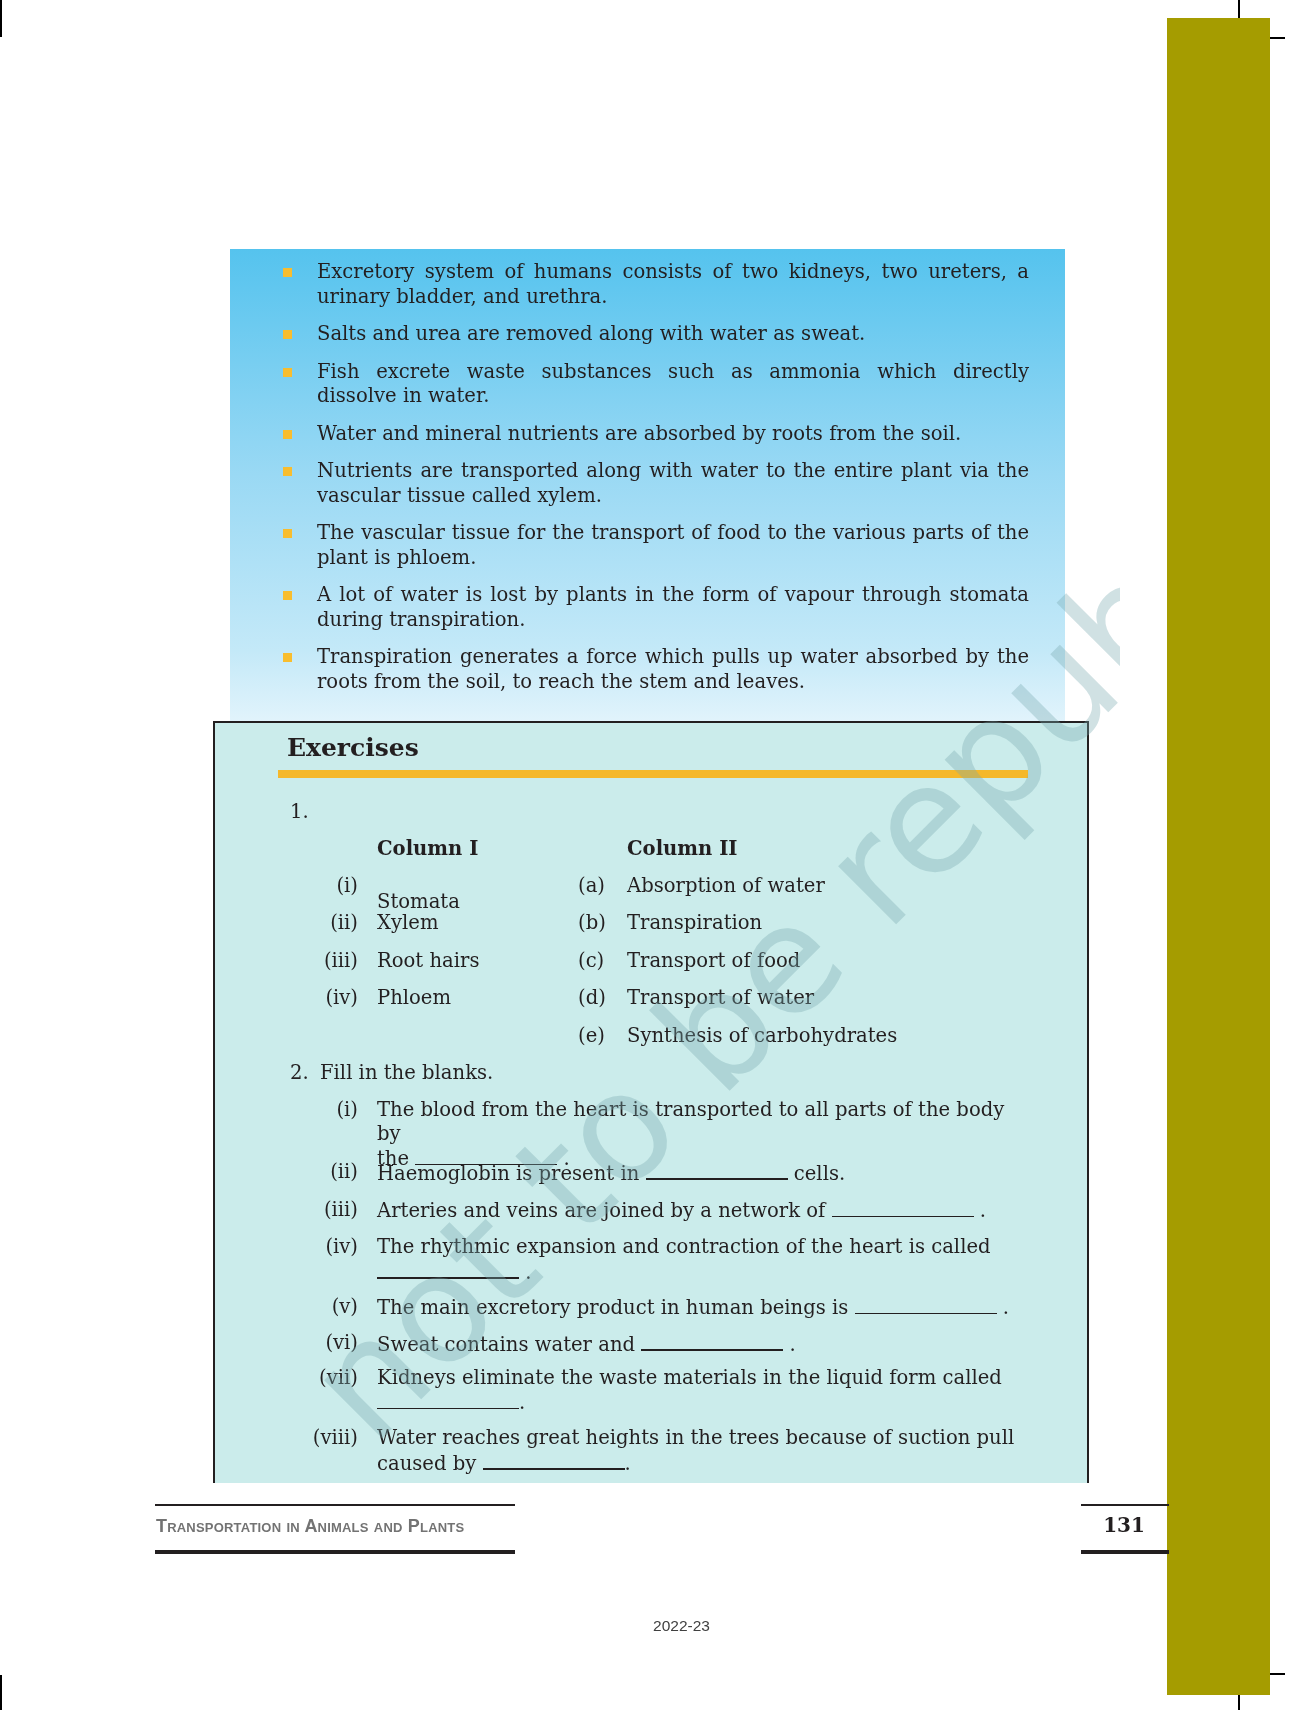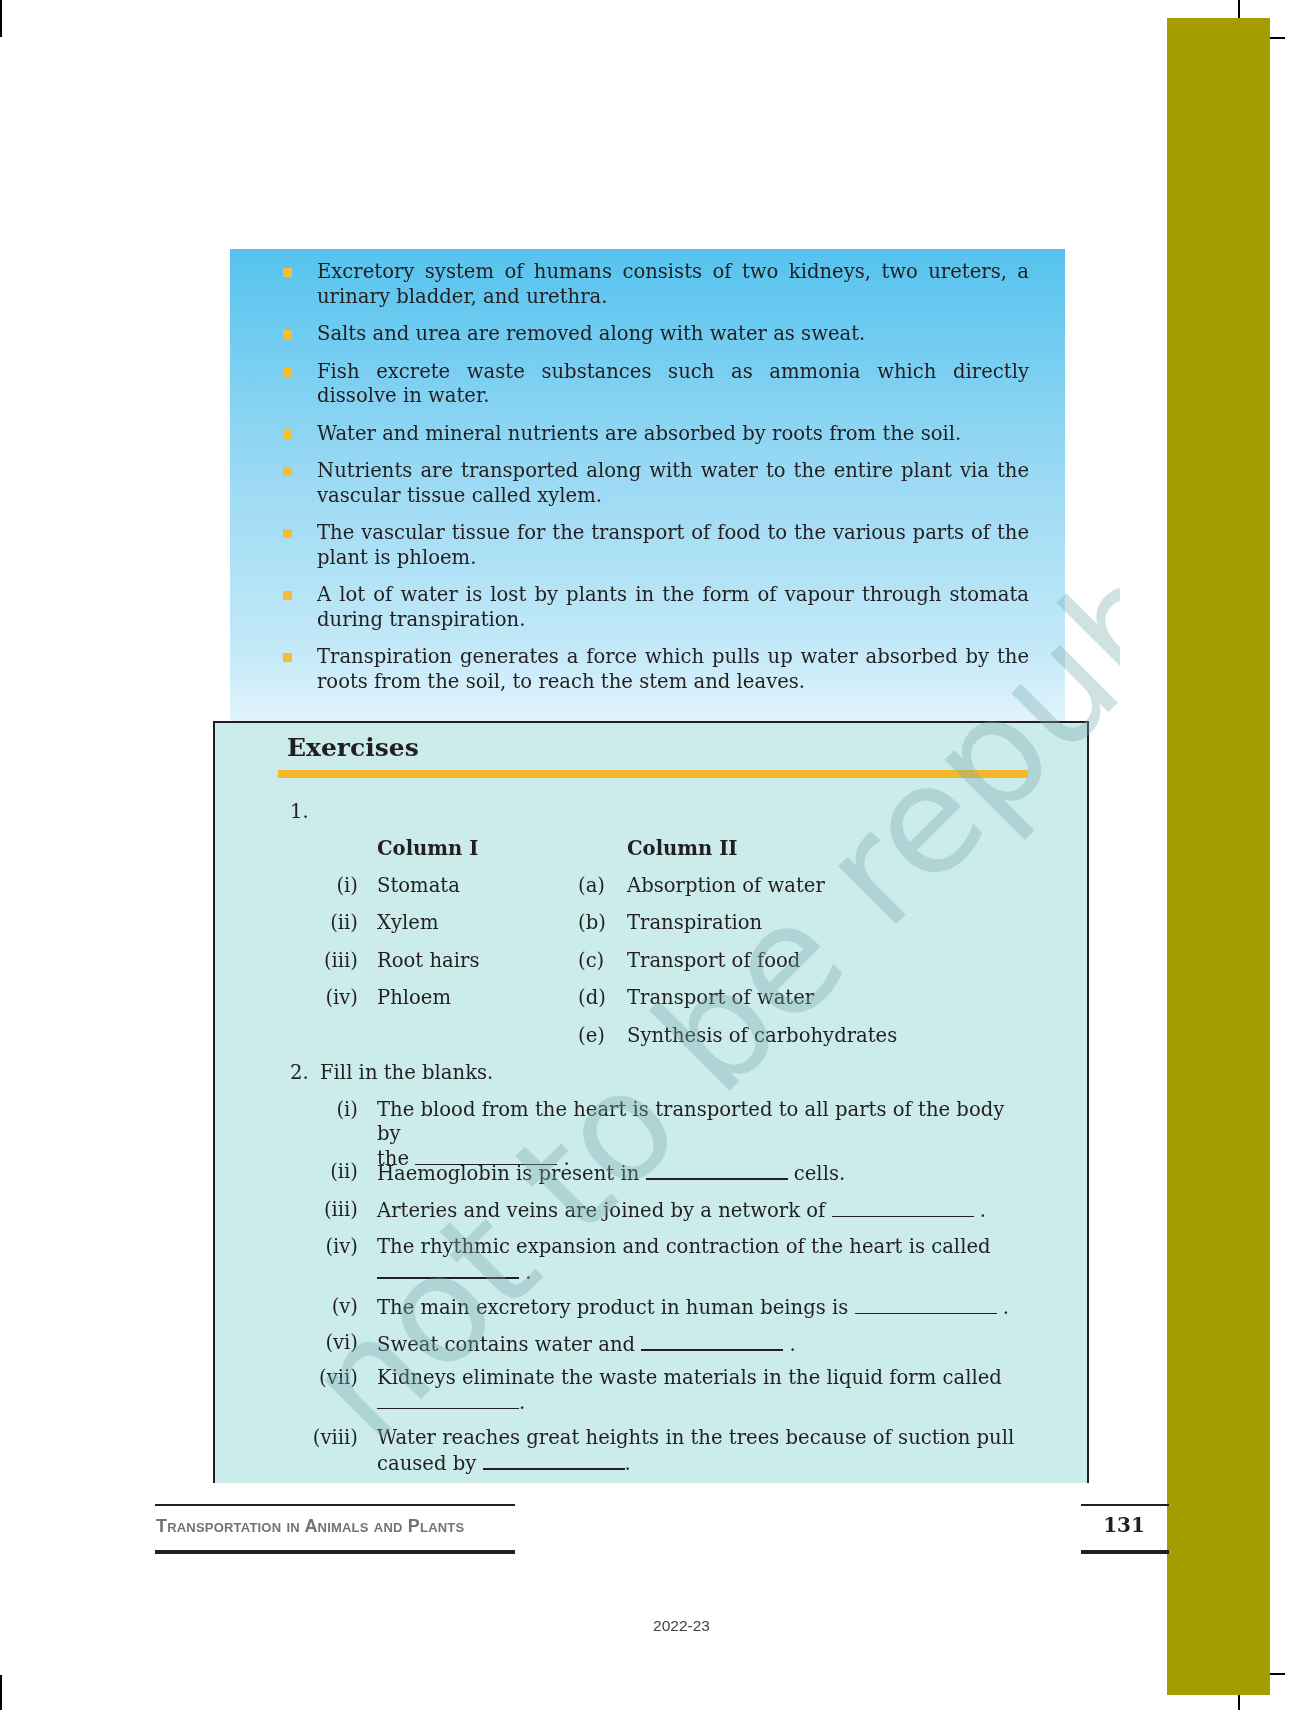--- a/index.html
+++ b/index.html
@@ -70,21 +70,21 @@
   <div class="ex-title">Exercises</div>
   <div class="ex-rule"></div>
 
   <div class="q" style="left:0;top:77px;width:870px;height:240px;">
     <span class="qnum">1.</span>
 
     <span class="col1text colhead" style="top:37px;">Column  I</span>
     <span class="col2text colhead" style="top:37px;">Column  II</span>
 
     <span class="roman" style="left:95px;top:74px;">(i)</span>
-    <span class="col1text" style="top:74px;">Stomata</span>
+    <span class="col1text" style="top:90px;">Stomata</span>
     <span class="letter" style="top:74px;">(a)</span>
     <span class="col2text" style="top:74px;">Absorption of water</span>
 
     <span class="roman" style="left:95px;top:111px;">(ii)</span>
     <span class="col1text" style="top:111px;">Xylem</span>
     <span class="letter" style="top:111px;">(b)</span>
     <span class="col2text" style="top:111px;">Transpiration</span>
 
     <span class="roman" style="left:95px;top:149px;">(iii)</span>
     <span class="col1text" style="top:149px;">Root hairs</span>

